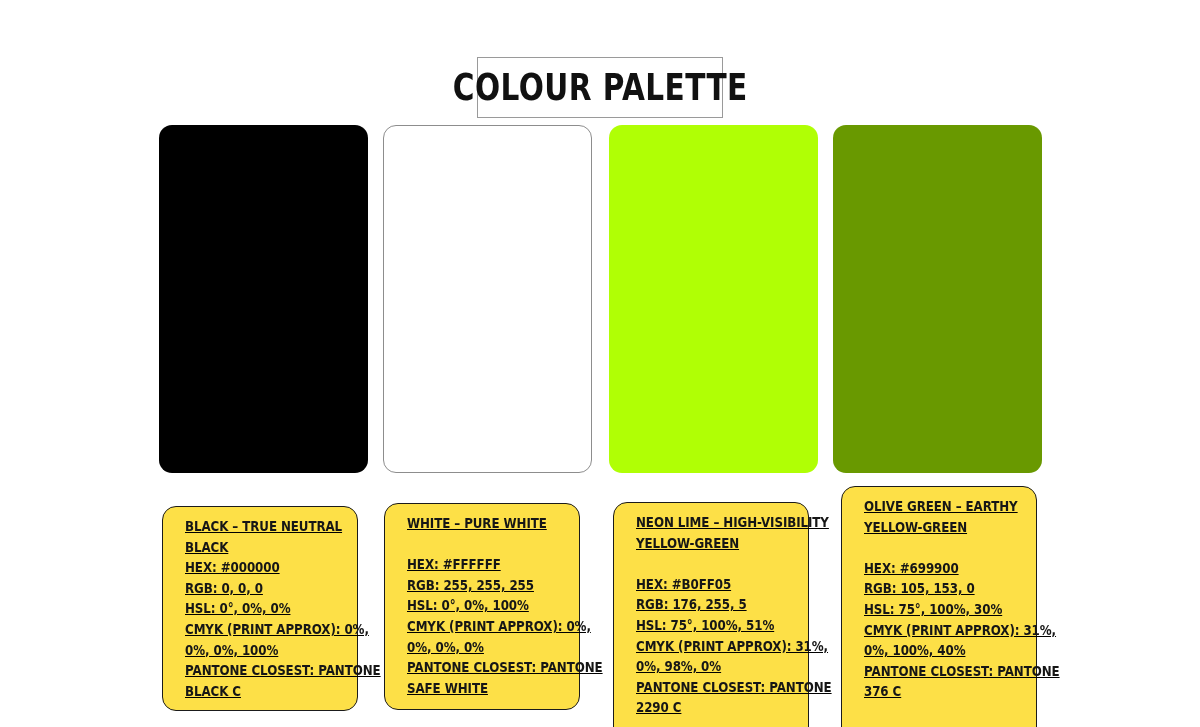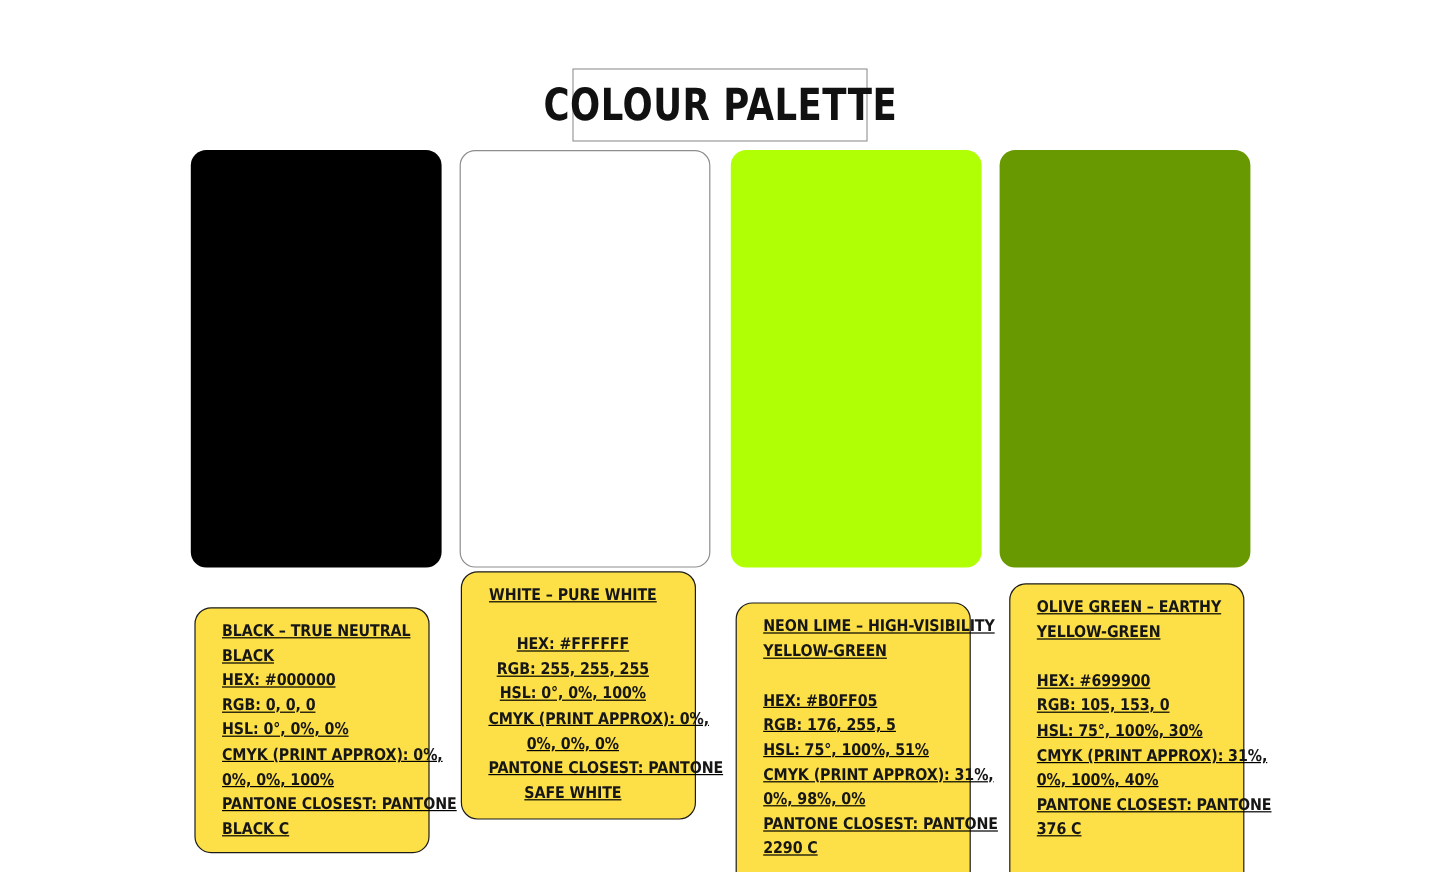--- a/index.html
+++ b/index.html
@@ -63,21 +63,21 @@
     position: absolute;
     width: 196px;
     border: 1.6px solid #1b1b1b;
     border-radius: 14px;
     background: #fde047;
     box-sizing: border-box;
     padding: 9px 12px 10px 22px;
     text-decoration: underline;
   }
   .info-card.c1 { left: 162px; top: 506px; height: 205px; }
-  .info-card.c2 { left: 384px; top: 476px; height: 207px; text-align: center; }
+  .info-card.c2 { left: 384px; top: 503px; height: 207px; }
   .info-card.c3 { left: 613px; top: 502px; height: 247px; }
   .info-card.c4 { left: 841px; top: 486px; height: 268px; }
 
   .info-line {
     font-family: "DejaVu Sans", sans-serif;
     font-weight: 700;
     font-size: 13.5px;
     line-height: 20.6px;
     color: #161616;
     letter-spacing: -0.1px;

